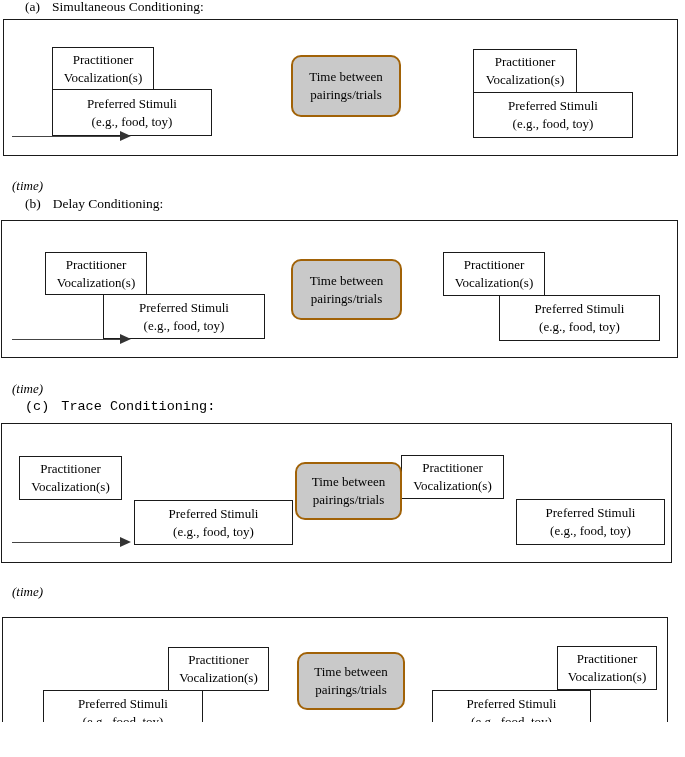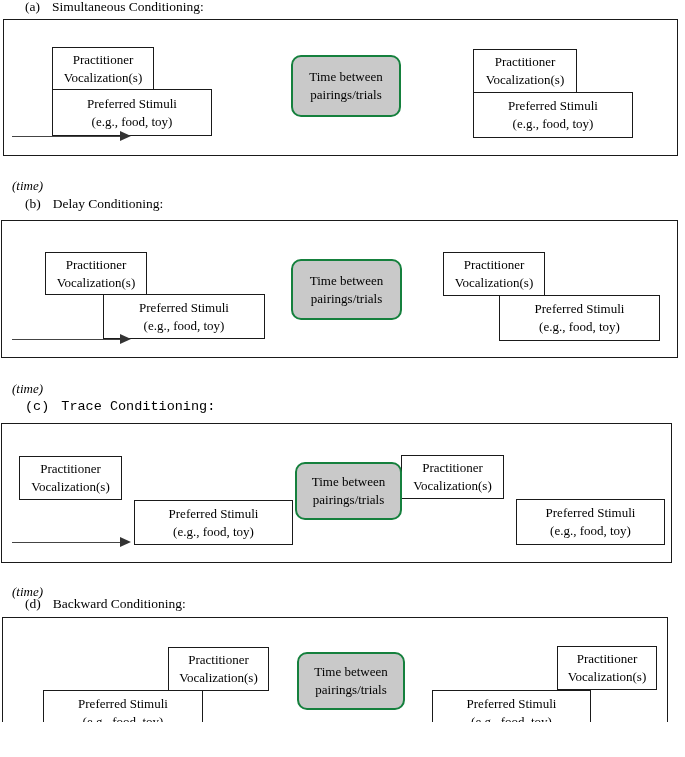--- a/index.html
+++ b/index.html
@@ -10,21 +10,21 @@
   }
   .panel{position:absolute;border:1.8px solid #1a1a1a;background:#ffffff;box-sizing:border-box;}
   .plabel{position:absolute;font-size:13.5px;white-space:nowrap;}
   .plabel .pre{display:inline-block;margin-right:12px;}
   .box{
     position:absolute;background:#ffffff;border:1.6px solid #1a1a1a;box-sizing:border-box;
     display:flex;flex-direction:column;justify-content:center;align-items:center;
     font-size:13px;line-height:18px;text-align:center;white-space:nowrap;margin-top:18px;
   }
   .gray{
-    position:absolute;background:#c9c9c9;border:2px solid #15803d;border-radius:10px;box-sizing:border-box;
+    position:absolute;background:#c9c9c9;border:2px solid #a16207;border-radius:10px;box-sizing:border-box;
     display:flex;flex-direction:column;justify-content:center;align-items:center;
     font-size:13px;line-height:18px;text-align:center;white-space:nowrap;z-index:3;
   }
   .box{z-index:2;}
   .taxis{position:absolute;width:145px;height:28px;z-index:2;}
   .tline{position:absolute;left:0;top:6px;width:110px;height:0;border-top:1.5px solid #444;}
   .thead{position:absolute;left:108px;top:1px;width:0;height:0;
          border-left:11px solid #333;border-top:5.5px solid transparent;border-bottom:5.5px solid transparent;}
   .ttext{position:absolute;left:0;top:8px;font-style:italic;font-size:13px;margin-top:40px;}
 </style>
@@ -119,23 +119,20 @@
   <div class="box" style="left:516px;top:481px;width:149px;height:46px;">
     <span>Preferred Stimuli</span>
     <span>(e.g., food, toy)</span>
   </div>
   <div class="taxis" style="left:12px;top:536px;">
     <div class="tline"></div>
     <div class="thead"></div>
     <div class="ttext">(time)</div>
   </div>
 
-  <div class="plabel" style="left:25px;top:596px;">
-    <span class="pre">(d)</span><span>Backward Conditioning:</span>
-  </div>
   <div class="panel" style="left:2px;top:617px;width:666px;height:131px;"></div>
 
   <div class="box" style="left:168px;top:629px;width:101px;height:44px;">
     <span>Practitioner</span>
     <span>Vocalization(s)</span>
   </div>
   <div class="box" style="left:43px;top:672px;width:160px;height:46px;">
     <span>Preferred Stimuli</span>
     <span>(e.g., food, toy)</span>
   </div>

